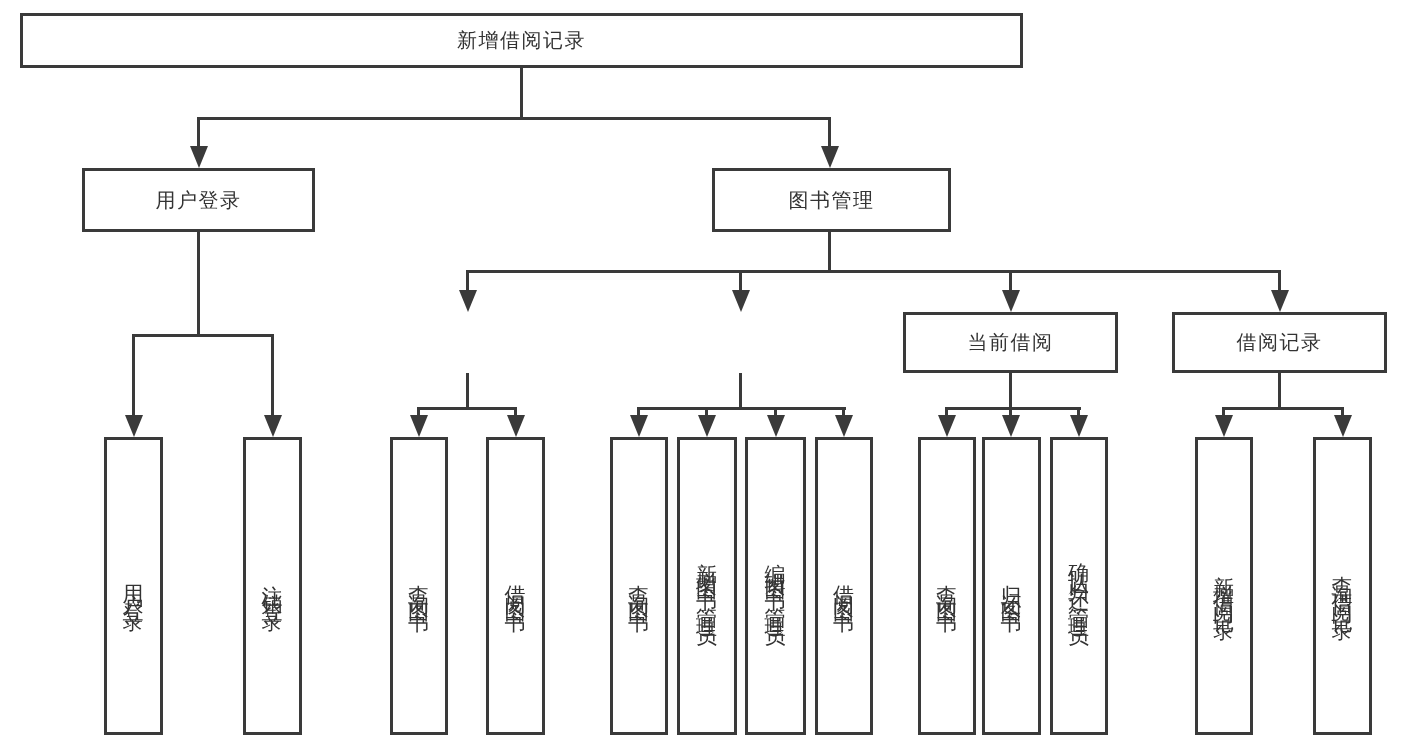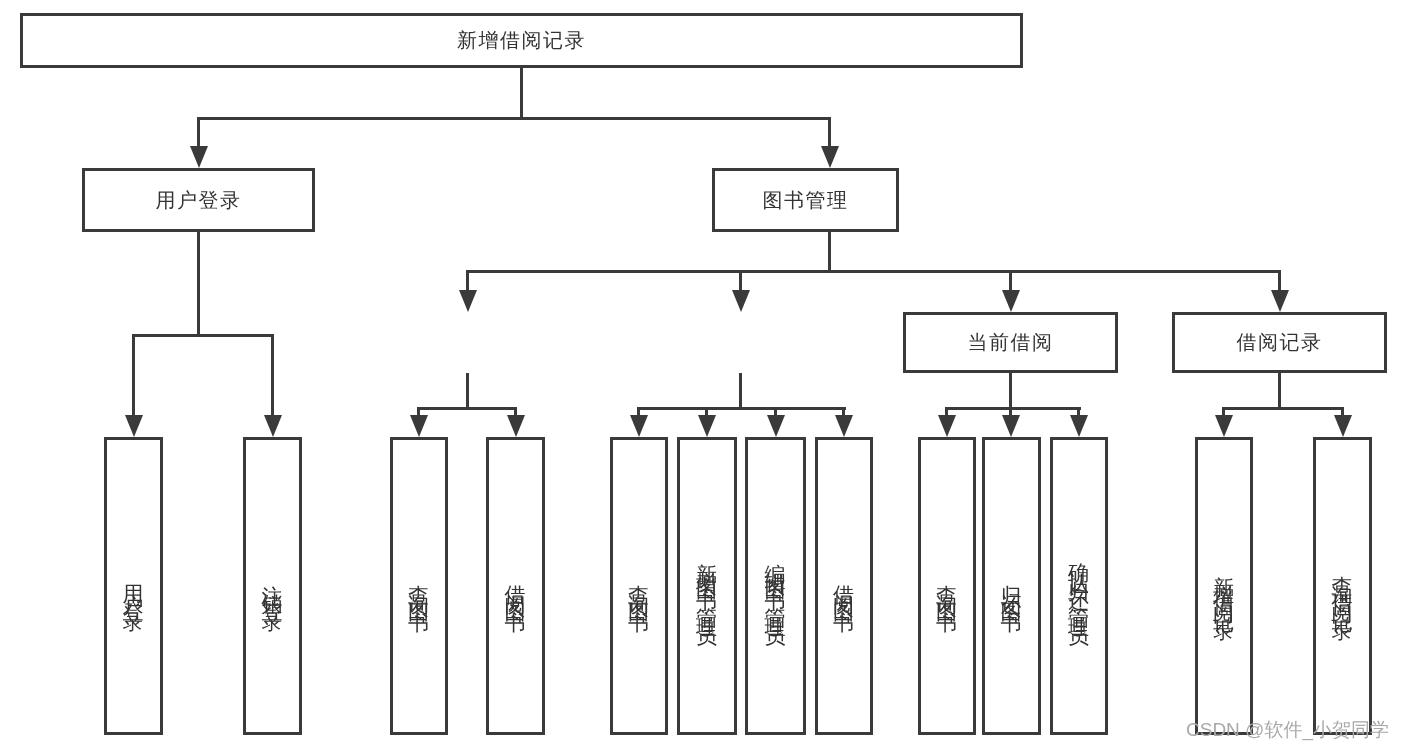--- a/index.html
+++ b/index.html
@@ -52,21 +52,21 @@
 
 <div class="canvas">
 
   <div class="box" style="left:20px;top:13px;width:1003px;height:55px">
     <span class="hlabel">新增借阅记录</span>
   </div>
 
   <div class="box" style="left:82px;top:168px;width:233px;height:64px">
     <span class="hlabel">用户登录</span>
   </div>
-  <div class="box" style="left:712px;top:168px;width:187px;height:64px">
+  <div class="box" style="left:712px;top:168px;width:239px;height:64px">
     <span class="hlabel">图书管理</span>
   </div>
 
   <div class="box" style="left:903px;top:312px;width:215px;height:61px">
     <span class="hlabel">当前借阅</span>
   </div>
   <div class="box" style="left:1172px;top:312px;width:215px;height:61px">
     <span class="hlabel">借阅记录</span>
   </div>
 
@@ -166,14 +166,13 @@
   <div class="arrow" style="left:1002px;top:415px"></div>
   <div class="arrow" style="left:1070px;top:415px"></div>
 
   <div class="line vline" style="left:1278px;top:373px;height:36px"></div>
   <div class="line hline" style="left:1222px;top:407px;width:122px"></div>
   <div class="line vline" style="left:1222px;top:407px;height:15px"></div>
   <div class="line vline" style="left:1341px;top:407px;height:15px"></div>
   <div class="arrow" style="left:1215px;top:415px"></div>
   <div class="arrow" style="left:1334px;top:415px"></div>
 
-  <div class="watermark">CSDN @软件_小贺同学</div>
 </div>
 
 </body></html>

